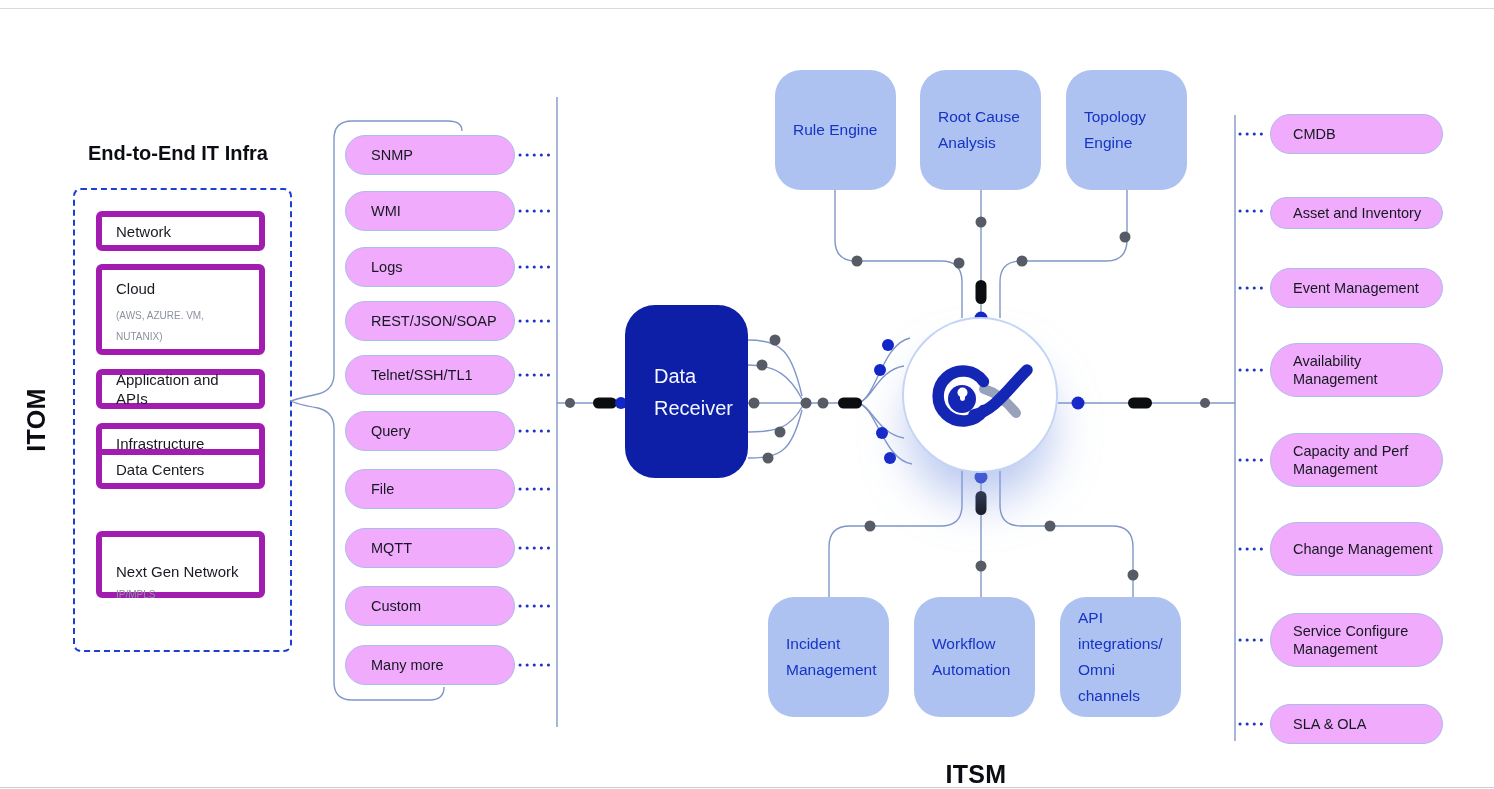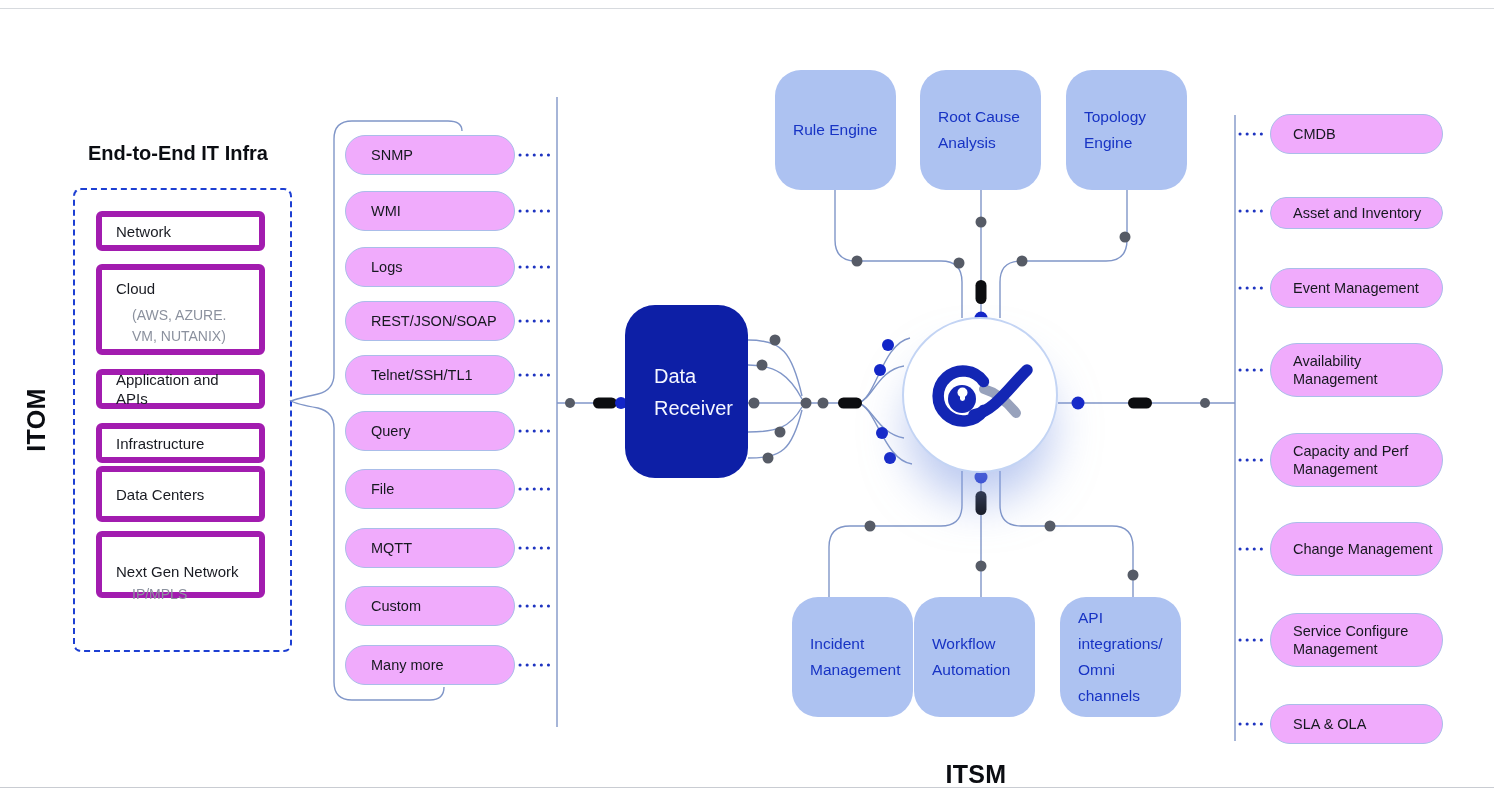--- a/index.html
+++ b/index.html
@@ -11,21 +11,21 @@
   
   .big-label{position:absolute;font-size:25px;font-weight:700;color:#0b0d12;letter-spacing:.3px;}
   .infra-title{position:absolute;left:88px;top:142px;font-size:20px;font-weight:700;color:#0b0d12;}
   
   .dashed-box{position:absolute;left:73px;top:188px;width:215px;height:460px;border:2.5px dashed #1d3fd2;border-radius:8px;}
   .infra-card{
     position:absolute;left:96px;width:169px;background:#fff;border:6px solid #a21caf;border-radius:6px;
     box-sizing:border-box;padding:10px 10px 8px 14px;
   }
   .infra-card .card-title{font-size:15px;font-weight:500;color:#191b22;line-height:1.25;}
-  .infra-card .card-sub{font-size:14px;color:#8b919e;line-height:21px;margin-top:6px;max-width:120px;margin-left:16px;}
+  .infra-card .card-sub{font-size:10px;color:#8b919e;line-height:21px;margin-top:6px;max-width:120px;}
   
   .pill{
     position:absolute;background:#f0abfc;border:1px solid #aabde9;border-radius:999px;
     box-sizing:border-box;display:flex;align-items:center;
     font-size:14.5px;color:#16181f;
   }
   .pill.proto{left:345px;width:170px;height:40px;padding-left:25px;}
   .pill.right{left:1270px;width:173px;padding-left:22px;padding-right:6px;line-height:18.5px;}
   
   .node{
@@ -169,21 +169,21 @@
   <div class="infra-card" style="top:264px;height:91px;">
     <div class="card-title">Cloud</div>
     <div class="card-sub">(AWS, AZURE. VM, NUTANIX)</div>
   </div>
   <div class="infra-card" style="top:369px;height:40px;display:flex;align-items:center;">
     <span class="card-title">Application and APIs</span>
   </div>
   <div class="infra-card" style="top:423px;height:40px;display:flex;align-items:center;">
     <span class="card-title">Infrastructure</span>
   </div>
-  <div class="infra-card" style="top:466px;height:56px;display:flex;align-items:center;">
+  <div class="infra-card" style="top:449px;height:40px;display:flex;align-items:center;">
     <span class="card-title">Data Centers</span>
   </div>
   <div class="infra-card" style="top:531px;height:67px;">
     <div class="card-title" style="margin-top:16px">Next Gen Network</div>
     <div class="card-sub" style="margin-top:2px">IP/MPLS</div>
   </div>
 
   <div class="pill proto" style="top:135px">SNMP</div>
   <div class="pill proto" style="top:191px">WMI</div>
   <div class="pill proto" style="top:247px">Logs</div>
@@ -211,21 +211,21 @@
       <circle cx="38" cy="46" r="14" fill="#1326b4"></circle>
       <circle cx="38.5" cy="39.5" r="5" fill="#ffffff"></circle>
       <rect x="36" y="39" width="5" height="9" rx="2.4" fill="#ffffff"></rect>
     </svg>
   </div>
 
   <div class="node" style="left:775px;top:70px">Rule Engine</div>
   <div class="node" style="left:920px;top:70px">Root Cause Analysis</div>
   <div class="node" style="left:1066px;top:70px">Topology Engine</div>
 
-  <div class="node" style="left:792px;top:597px">Incident Management</div>
+  <div class="node" style="left:768px;top:597px">Incident Management</div>
   <div class="node" style="left:914px;top:597px">Workflow Automation</div>
   <div class="node" style="left:1060px;top:597px">API integrations/ Omni channels</div>
 
   <div class="pill right" style="top:114px;height:40px">CMDB</div>
   <div class="pill right" style="top:197px;height:32px">Asset and Inventory</div>
   <div class="pill right" style="top:268px;height:40px">Event Management</div>
   <div class="pill right" style="top:343px;height:54px">Availability Management</div>
   <div class="pill right" style="top:433px;height:54px">Capacity and Perf Management</div>
   <div class="pill right" style="top:522px;height:54px">Change Management</div>
   <div class="pill right" style="top:613px;height:54px">Service Configure Management</div>

